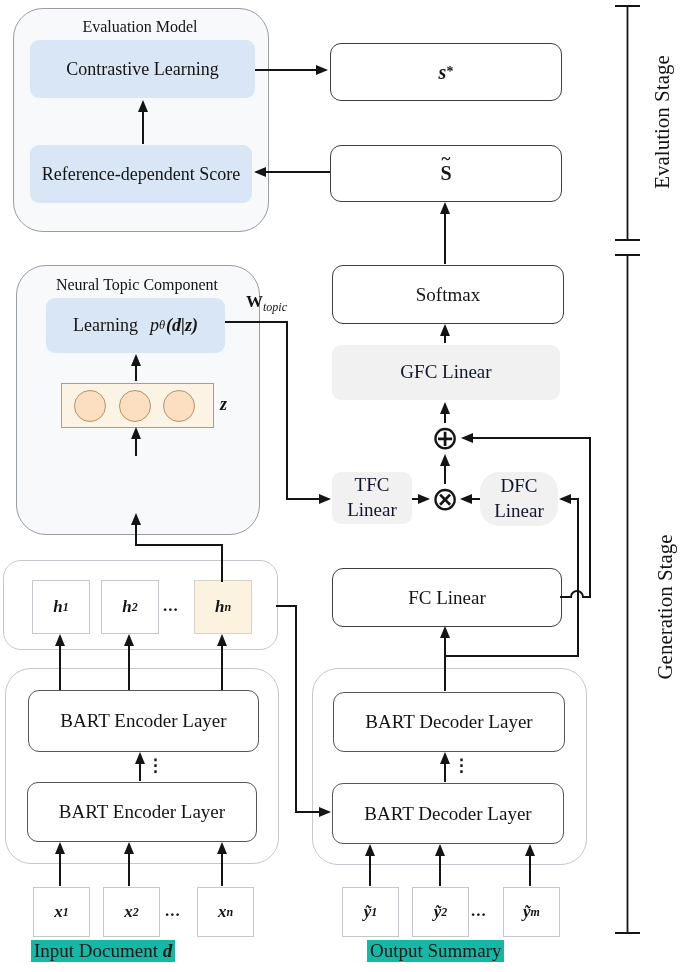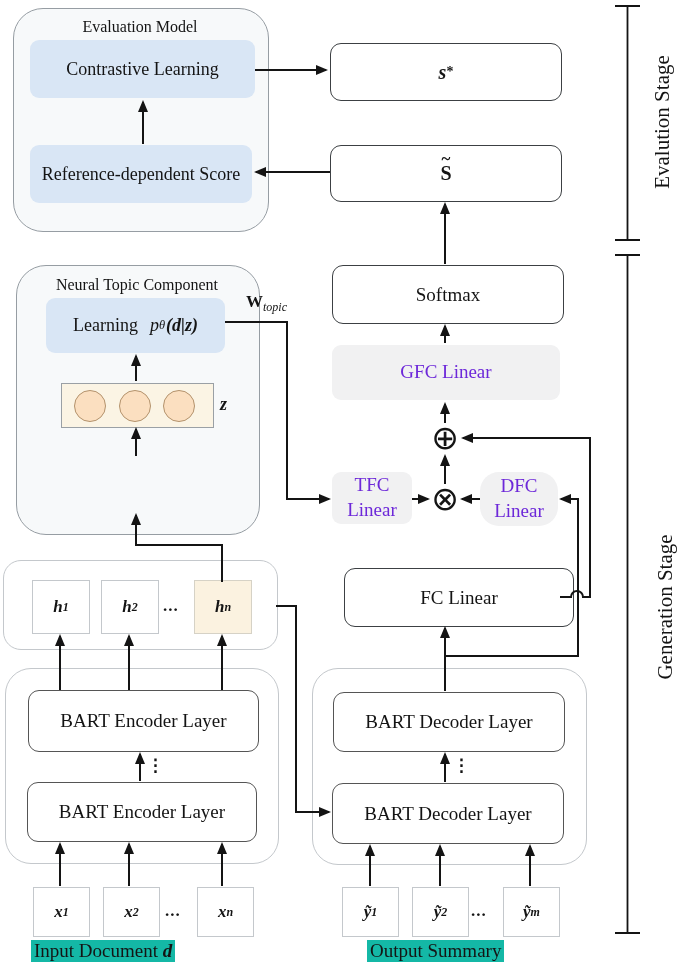--- a/index.html
+++ b/index.html
@@ -6,21 +6,21 @@
   .canvas{position:relative;width:685px;height:972px;background:#ffffff;
           font-family:"Liberation Serif",serif;color:#141414;overflow:hidden;}
   .abs{position:absolute;}
   
   .panel{background:#f7f9fa;border:1.3px solid #969da3;border-radius:30px;}
   .outline{background:#ffffff;border:1.3px solid #c4c8cc;border-radius:20px;}
   
   .bluebox{background:#d9e6f5;border-radius:9px;display:flex;align-items:center;
            justify-content:center;font-size:18px;}
   .graybox{background:#f1f1f2;border-radius:9px;display:flex;flex-direction:column;
-           align-items:center;justify-content:center;font-size:19px;color:#6d28d9;line-height:1.3;}
+           align-items:center;justify-content:center;font-size:19px;color:#0f172a;line-height:1.3;}
   .whitebox{background:#ffffff;border:1.6px solid #3c4043;border-radius:11px;
             display:flex;align-items:center;justify-content:center;font-size:19px;}
   .sq{background:#ffffff;border:1.4px solid #c4c8cc;display:flex;align-items:center;justify-content:center;}
   .cream{background:#fbf2e0;border-color:#d6d2c6;}
   .title{font-size:16px;text-align:center;}
   .bi{font-weight:bold;font-style:italic;}
   .b{font-weight:bold;}
   .i{font-style:italic;}
   .var{font-weight:bold;font-style:italic;font-size:17px;}
   .vsub{font-weight:bold;font-style:italic;font-size:12px;vertical-align:-4px;}
@@ -90,21 +90,21 @@
   <div class="abs graybox layer2" style="left:332px;top:472px;width:80px;height:52px;">
     <span>TFC</span>
     <span>Linear</span>
   </div>
   <div class="abs graybox layer2" style="left:480px;top:472px;width:78px;height:54px;border-radius:19px;">
     <span>DFC</span>
     <span>Linear</span>
   </div>
   <div class="abs opglyph layer6" style="left:428px;top:421px;width:34px;height:34px;">⊕</div>
   <div class="abs opglyph layer6" style="left:428px;top:482px;width:34px;height:34px;">⊗</div>
-  <div class="abs whitebox layer2" style="left:332px;top:568px;width:228px;height:57px;margin-left:12px;">
+  <div class="abs whitebox layer2" style="left:332px;top:568px;width:228px;height:57px;">
     <span>FC Linear</span>
   </div>
 
   <div class="abs outline layer2" style="left:3px;top:560px;width:273px;height:88px;border-radius:18px;"></div>
   <div class="abs sq layer2" style="left:32px;top:580px;width:56px;height:52px;">
     <span class="var">h</span>
       <span class="vsub">1</span>
   </div>
   <div class="abs sq layer2" style="left:101px;top:580px;width:56px;height:52px;">
     <span class="var">h</span>

